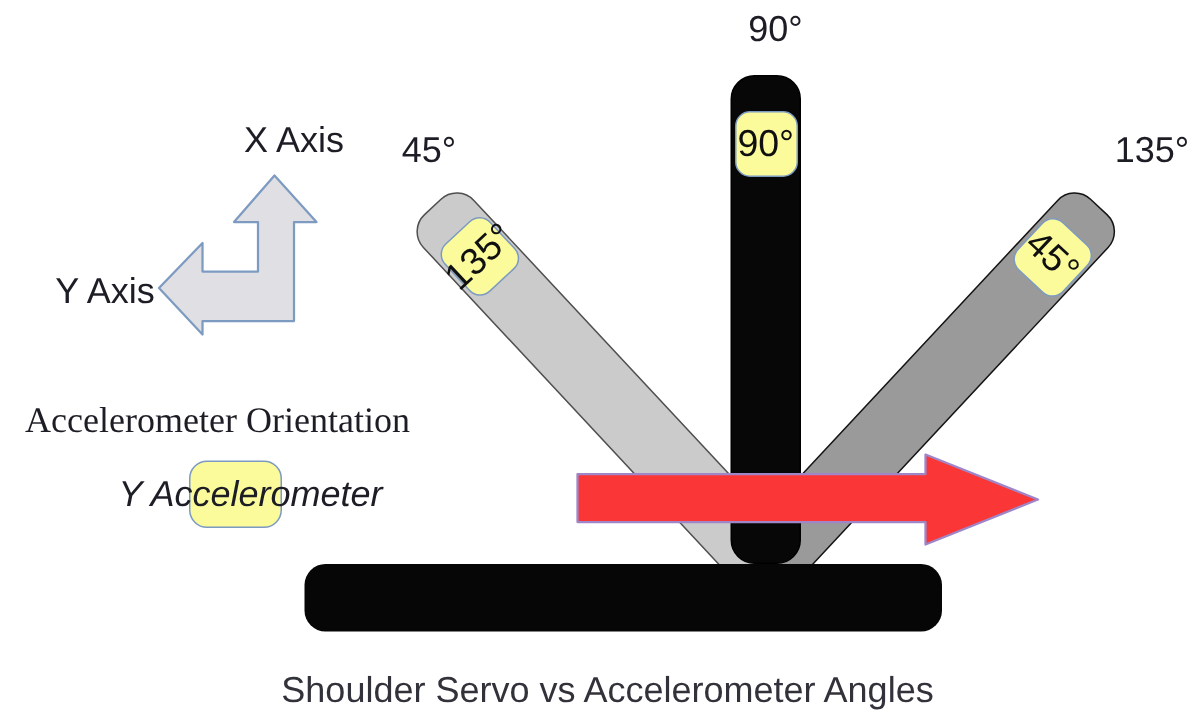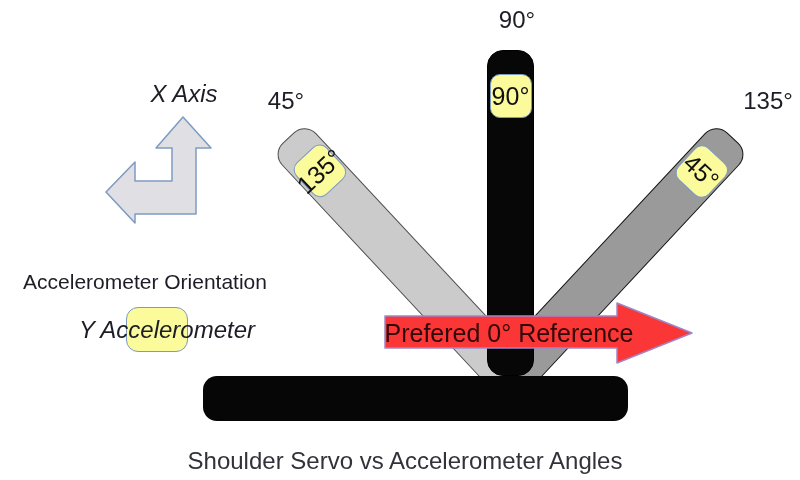--- a/index.html
+++ b/index.html
@@ -4,21 +4,21 @@
 <style>
   html,body{margin:0;padding:0;background:#ffffff;}
   .canvas{
     position:relative;width:800px;height:480px;background:#ffffff;overflow:hidden;
     font-family:"Liberation Sans", sans-serif;
   }
   .lbl{
     position:absolute;transform:translate(-50%,-50%);white-space:nowrap;
     color:#1d1d26;font-size:24px;line-height:1;
   }
-  .lbl-small{font-size:21px;}
+  .lbl-small{font-size:24px;font-family:Liberation Serif, serif;}
   .title{color:#32323a;}
   .axis-arrow-svg{position:absolute;left:98px;top:108px;}
   
   .arm{
     position:absolute;left:487px;top:50px;width:47px;height:326px;
     border-radius:16px;transform-origin:50% 100%;box-sizing:border-box;
   }
   .arm-left{transform:rotate(-43deg);border:1px solid #4f4f4f;}
   .arm-right{transform:rotate(43deg);border:1px solid #141414;}
   .arm-center{border:1px solid #000000;}
@@ -42,21 +42,22 @@
   }
 </style>
 </head>
 <body>
 
 <div class="canvas">
 
   <svg class="axis-arrow-svg" width="120" height="122" viewBox="98 108 120 122">
     <polygon points="183,117 211,148 196,148 196,214 135,214 135,223 106,192 135,162 135,181 172,181 172,148 156,148" stroke="#7d9ac1" stroke-width="1.5" stroke-linejoin="round" style="fill: rgb(224, 224, 228);"></polygon>
   </svg>
-  <div class="lbl" style="left:184px;top:94px;font-style:italic;">X Axis</div>
+  <div class="lbl" style="left:196px;top:94px;">X Axis</div>
+  <div class="lbl" style="left:70px;top:195px;">Y Axis</div>
 
   <div class="lbl lbl-small" style="left:145px;top:281px;">Accelerometer Orientation</div>
   <div class="y-accel-marker" style="background: rgb(251, 251, 155);"></div>
   <div class="lbl" style="left:167px;top:330px;font-style:italic;">Y Accelerometer</div>
 
   <div class="arm arm-left" style="background: rgb(203, 203, 203);">
     <div class="arm-badge" style="background: rgb(251, 251, 155);">
       <span>135°</span>
     </div>
   </div>
@@ -71,19 +72,18 @@
     </div>
   </div>
 
   <div class="lbl" style="left:286px;top:101px;">45°</div>
   <div class="lbl" style="left:517px;top:20px;">90°</div>
   <div class="lbl" style="left:768px;top:101px;">135°</div>
 
   <svg class="ref-arrow-svg" width="312" height="64" viewBox="383 301 312 64">
     <polygon points="385,316 617,316 617,303 692,333 617,363 617,348 385,348" stroke="#9e86c8" stroke-width="1.5" stroke-linejoin="round" style="fill: rgb(251, 54, 54);"></polygon>
   </svg>
-  <div class="ref-arrow-text">Prefered 0° Reference</div>
 
   <div class="base-bar" style="background: rgb(6, 6, 6);"></div>
 
   <div class="lbl title" style="left:405px;top:461px;">Shoulder Servo vs Accelerometer Angles</div>
 
 </div>
 
 </body></html>

